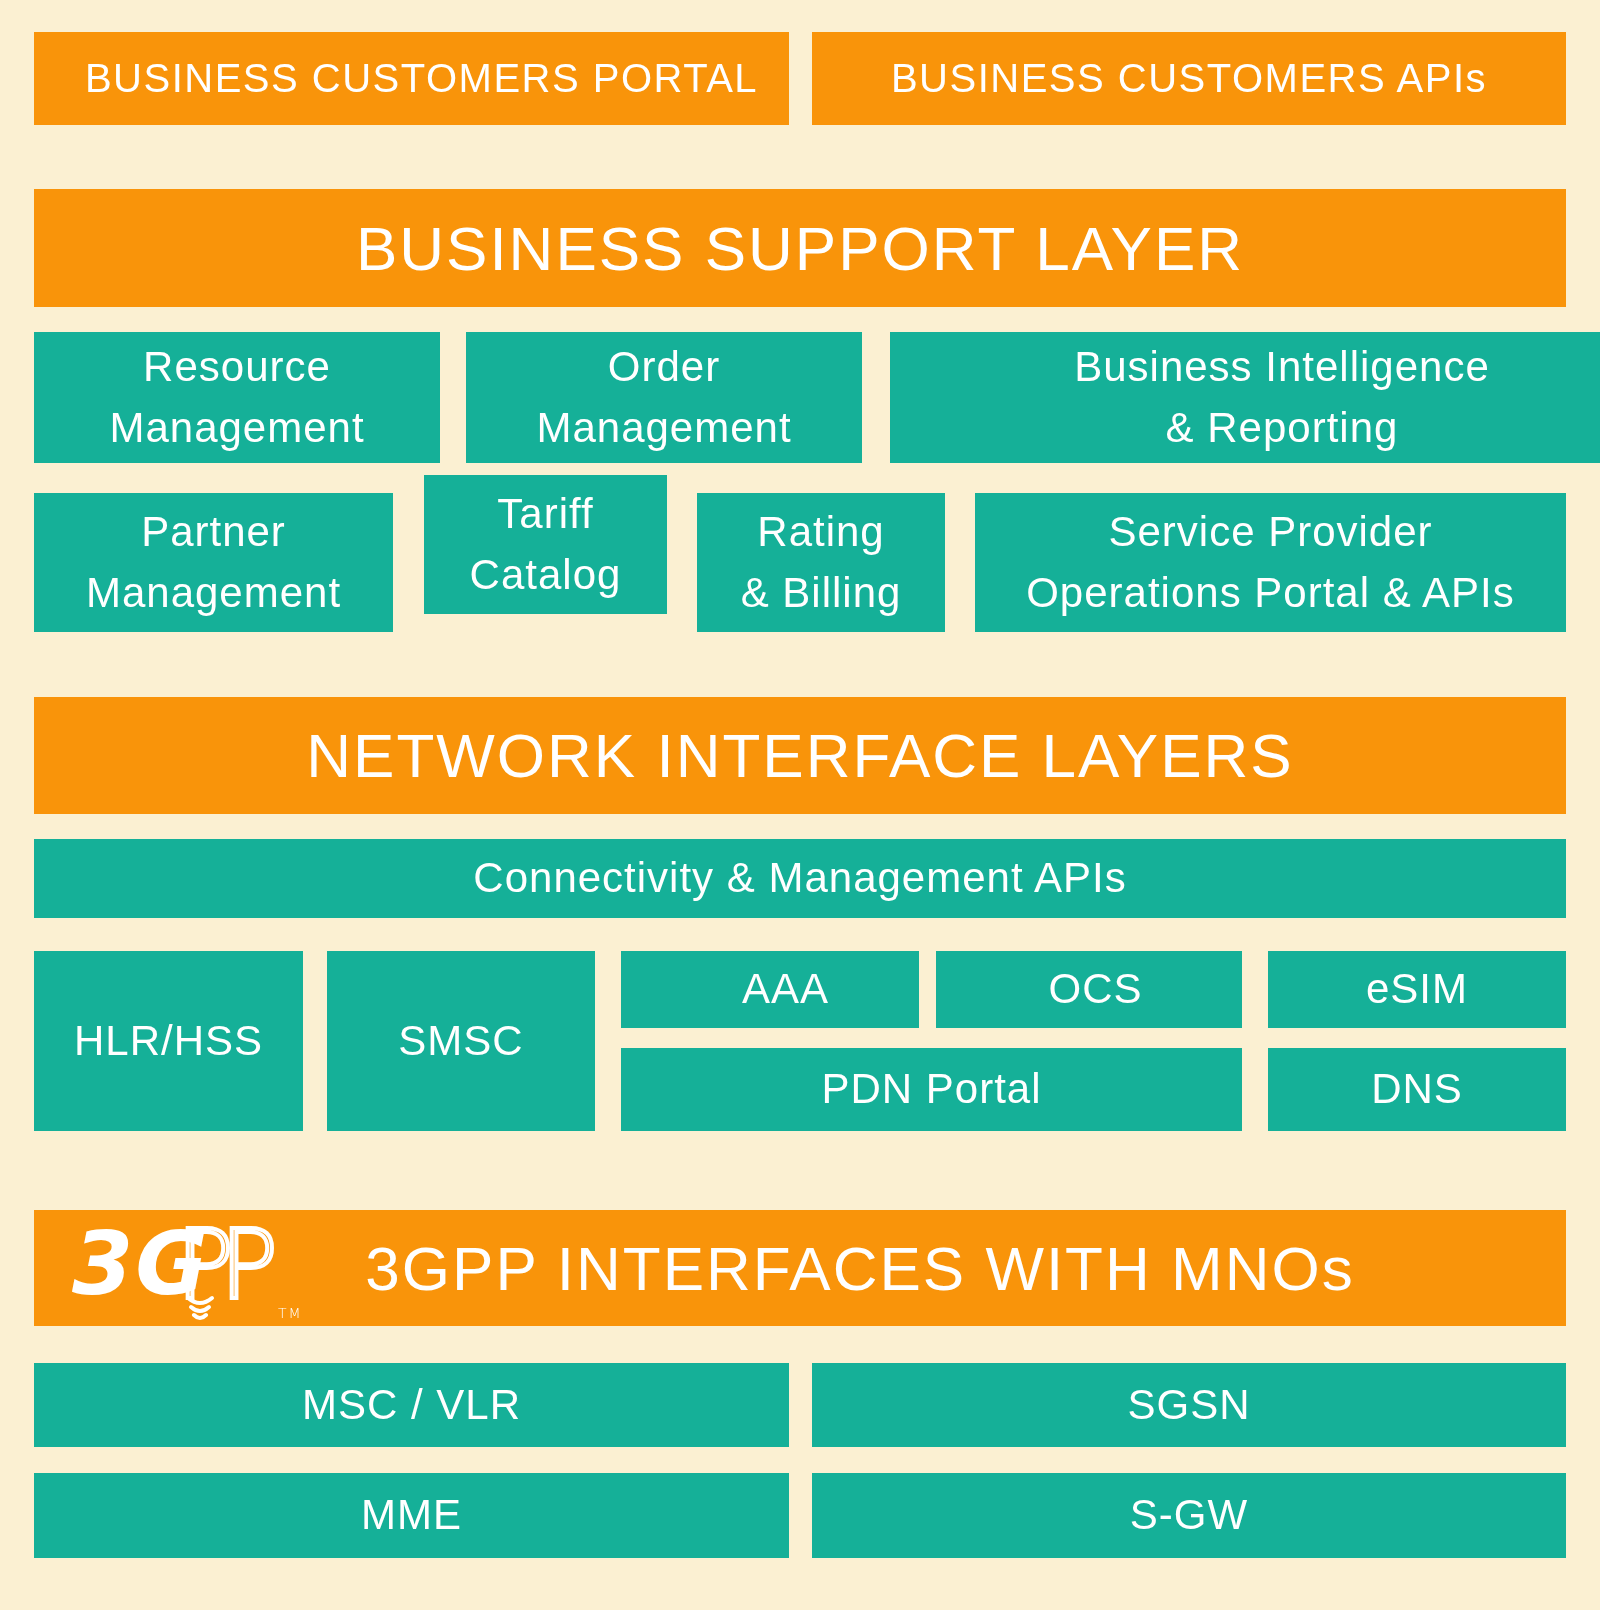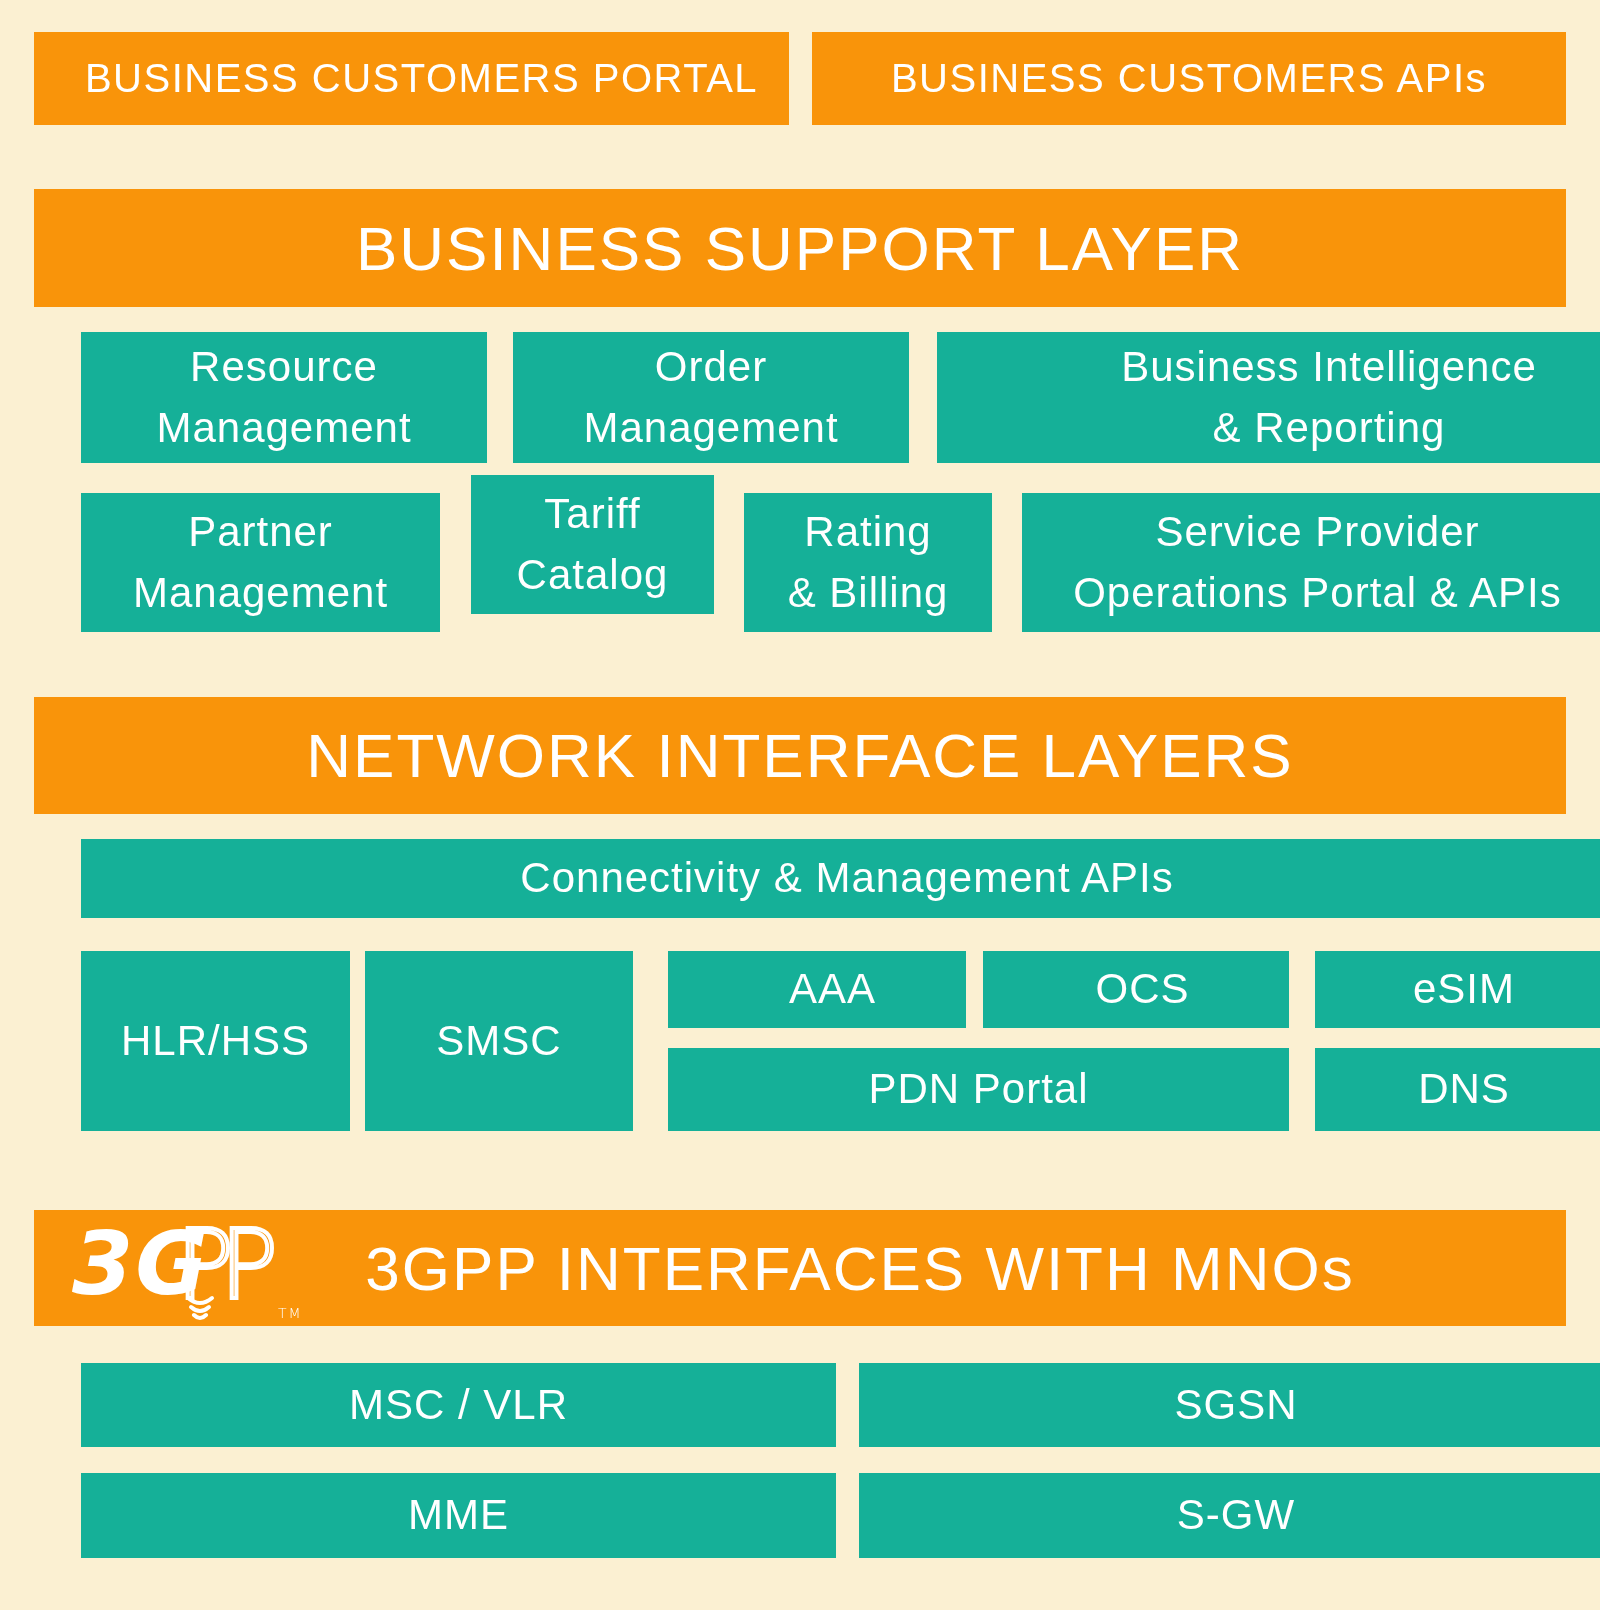--- a/index.html
+++ b/index.html
@@ -5,21 +5,21 @@
   html,body{margin:0;padding:0;background:#FBF0D2;}
   #stage{
     position:relative;width:1600px;height:1610px;background:#FBF0D2;
     font-family:"Liberation Sans",sans-serif;overflow:hidden;
   }
   .box{
     position:absolute;display:flex;align-items:center;justify-content:center;
     color:#FFFFFF;text-align:center;white-space:pre-line;box-sizing:border-box;
   }
   .orange{background:#F9940A;}
-  .teal{background:#15B098;margin-left:47px;}
+  .teal{background:#15B098;}
   .toplabel{font-size:40px;font-weight:300;letter-spacing:1.5px;}
   .banner{font-size:62px;font-weight:300;letter-spacing:2px;}
   .node{font-size:42px;font-weight:300;letter-spacing:1px;line-height:1.45;}
 
   
   #box-portal{left:34px;top:32px;width:755px;height:93px;padding-left:20px;}
   #box-apis{left:812px;top:32px;width:754px;height:93px;}
 
   
   #banner-bsl{left:34px;top:189px;width:1532px;height:118px;}
@@ -28,21 +28,21 @@
   #box-bi{left:890px;top:332px;width:784px;height:131px;}
   #box-partner{left:34px;top:493px;width:359px;height:139px;}
   #box-tariff{left:424px;top:475px;width:243px;height:139px;}
   #box-rating{left:697px;top:493px;width:248px;height:139px;}
   #box-spop{left:975px;top:493px;width:591px;height:139px;}
 
   
   #banner-nil{left:34px;top:697px;width:1532px;height:117px;}
   #box-connectivity{left:34px;top:839px;width:1532px;height:79px;}
   #box-hlr{left:34px;top:951px;width:269px;height:180px;}
-  #box-smsc{left:318px;top:951px;width:268px;height:180px;}
+  #box-smsc{left:327px;top:951px;width:268px;height:180px;}
   #box-aaa{left:621px;top:951px;width:298px;height:77px;padding-left:31px;}
   #box-ocs{left:936px;top:951px;width:306px;height:77px;padding-left:13px;}
   #box-esim{left:1268px;top:951px;width:298px;height:77px;}
   #box-pdn{left:621px;top:1048px;width:621px;height:83px;}
   #box-dns{left:1268px;top:1048px;width:298px;height:83px;}
 
   
   #banner-3gpp{left:34px;top:1210px;width:1532px;height:116px;}
   #banner-3gpp .banner-text{margin-left:120px;}
   #logo-3gpp{position:absolute;left:38px;top:8px;width:230px;height:104px;}

